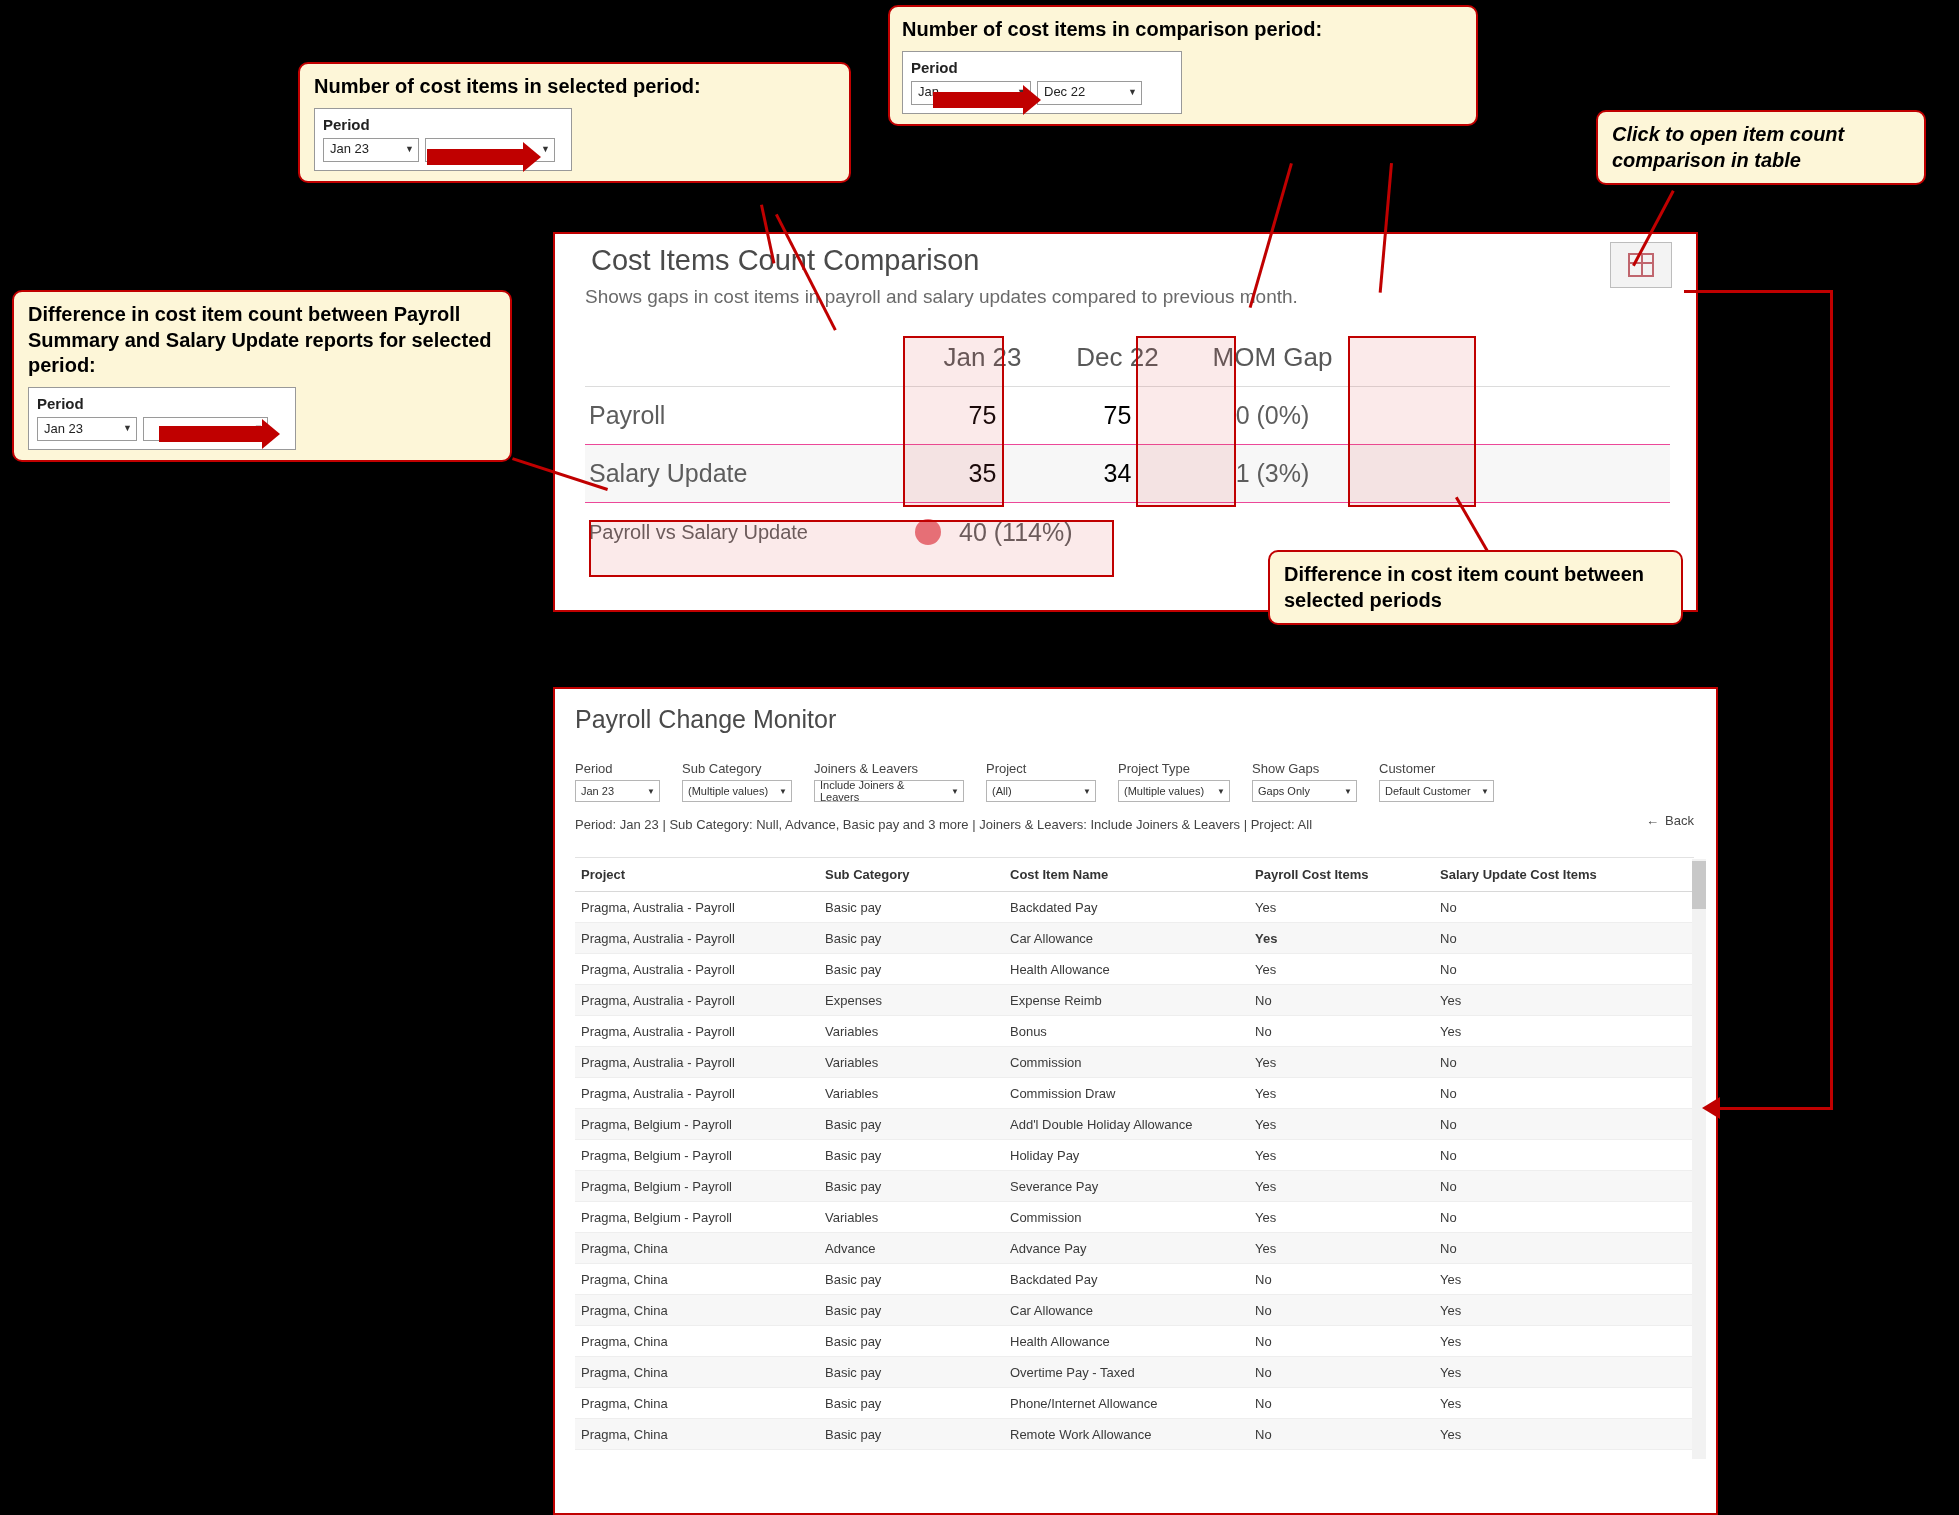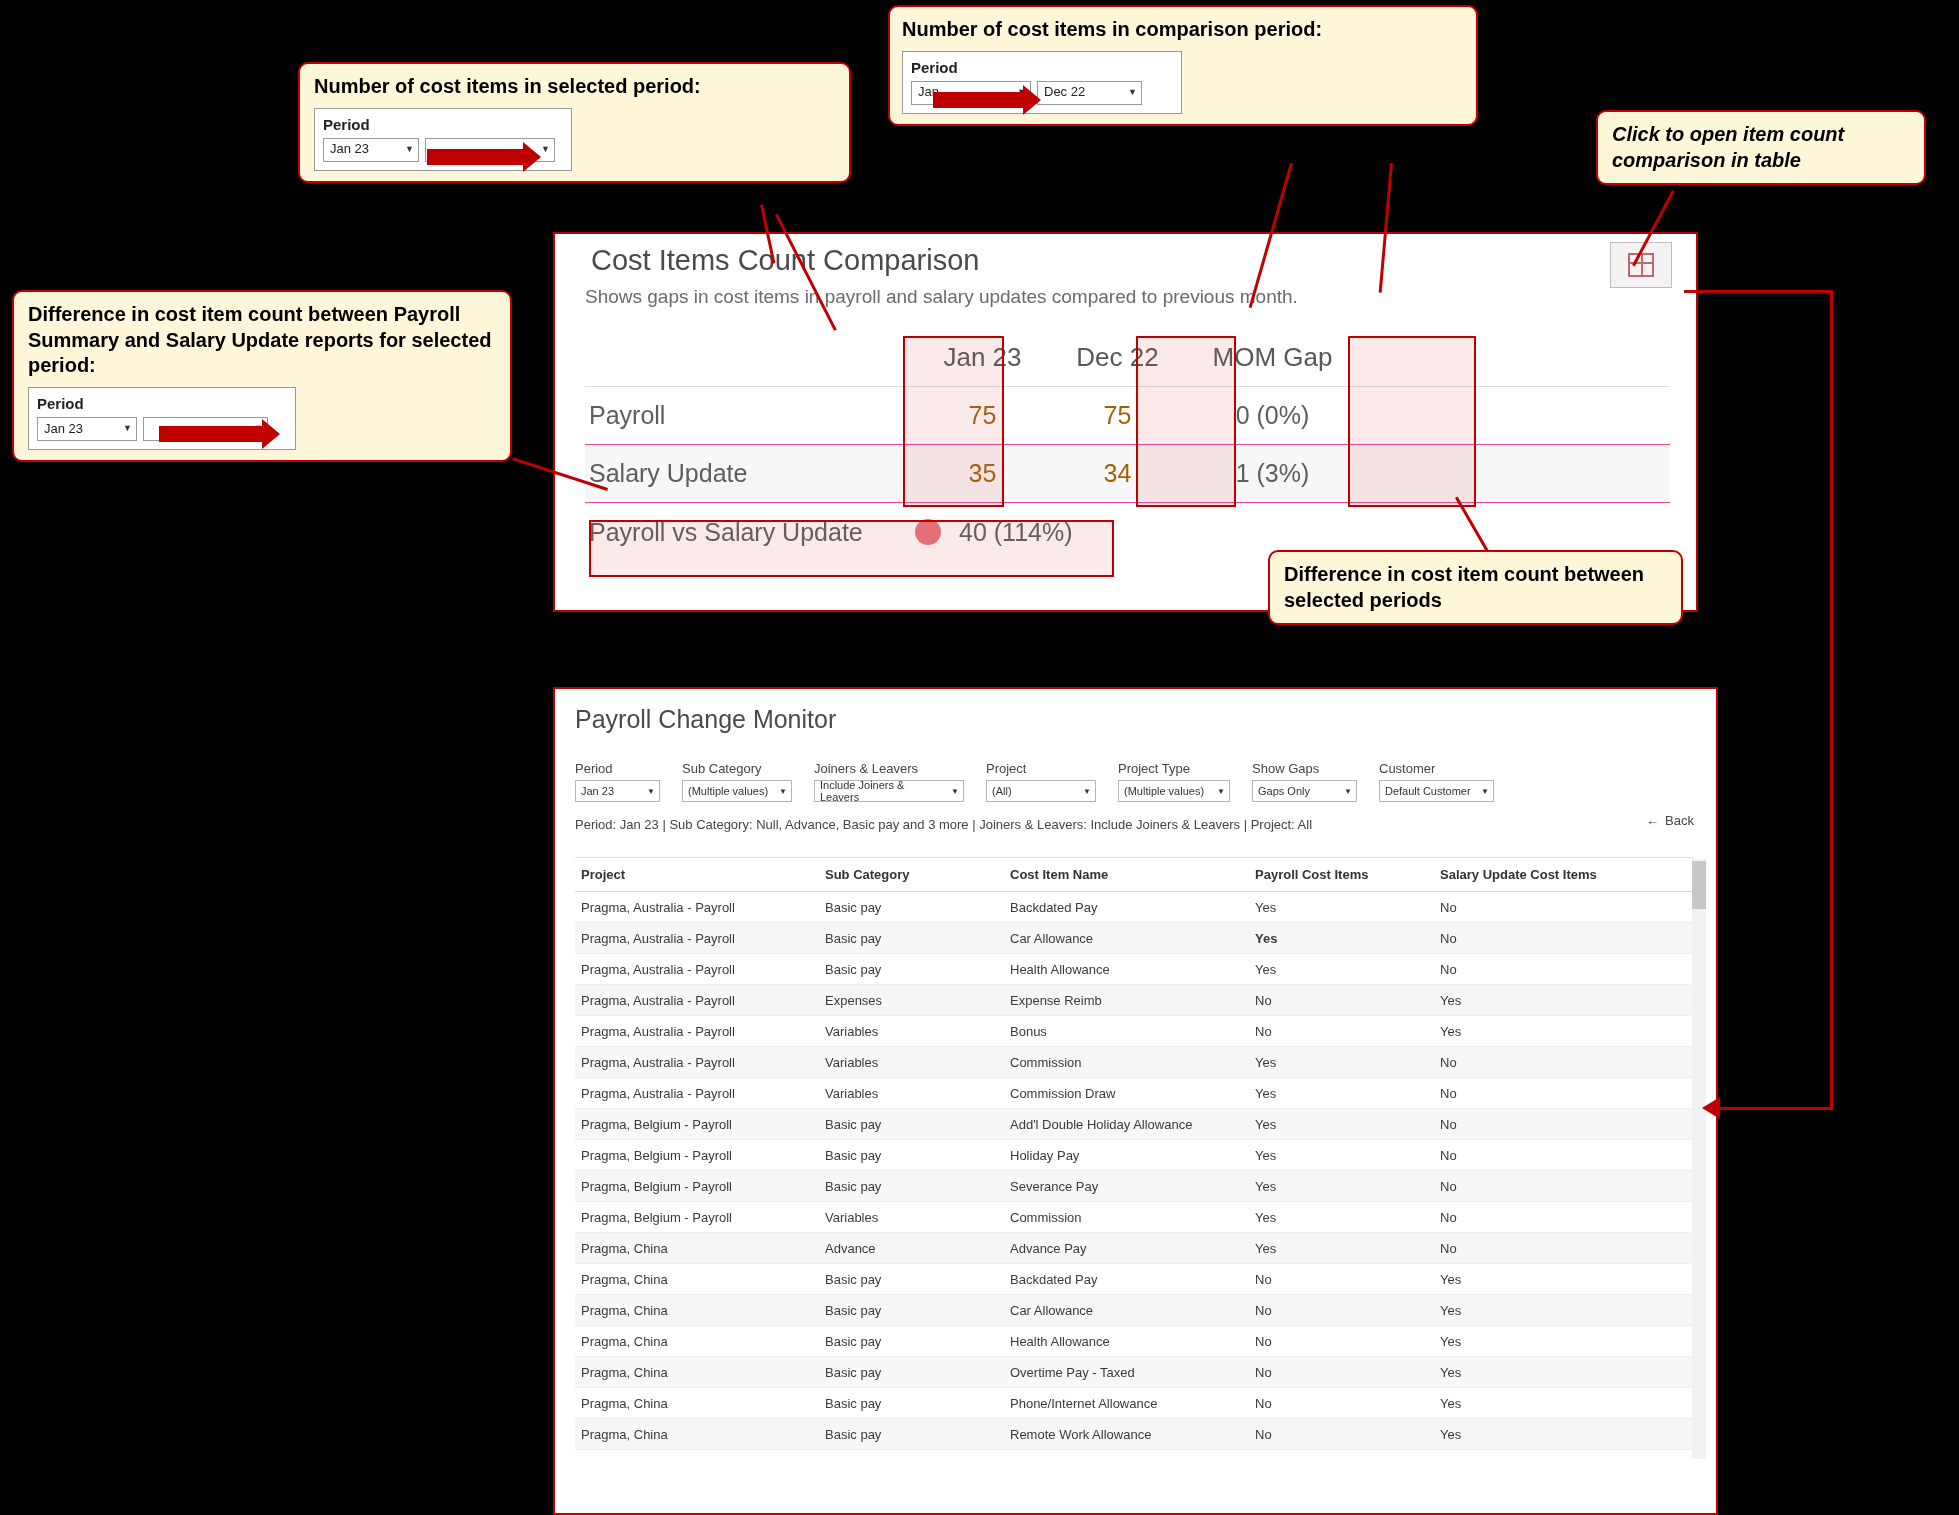--- a/index.html
+++ b/index.html
@@ -85,25 +85,25 @@
   }
   .tbl { position: absolute; left: 30px; top: 95px; width: 1085px; }
   .tbl .hdr, .tbl .row {
     display: flex; align-items: center;
     height: 58px;
   }
   .tbl .hdr { border-bottom: 1px solid #dcdcdc; }
   .tbl .row { border-bottom: 1px solid #ec4899; }
   .tbl .row.alt { background: #f7f7f7; }
   .c-label { width: 330px; font-size: 25px; color: #5d5d5d; padding-left: 4px; }
-  .c-num { width: 135px; text-align: center; font-size: 25px; color: #a16207; }
+  .c-num { width: 135px; text-align: center; font-size: 25px; color: #000000; }
   .c-gap { width: 175px; text-align: center; font-size: 25px; color: #5d5d5d; }
   .tbl .hdr .c-num, .tbl .hdr .c-gap { font-size: 26px; color: #585858; }
   .totalrow { display: flex; align-items: center; height: 58px; }
-  .totalrow .c-label { font-size: 25px; color: #5d5d5d; }
+  .totalrow .c-label { font-size: 20px; color: #5d5d5d; }
   .dot {
     width: 26px; height: 26px; border-radius: 50%;
     background: #e8747c; display: inline-block; margin-right: 18px;
   }
   .totalrow .val { font-size: 25px; color: #5d5d5d; }
 
   .grid-btn {
     position: absolute; right: 24px; top: 8px;
     width: 62px; height: 46px;
     background: #f3f3f3; border: 1px solid #bdbdbd;

